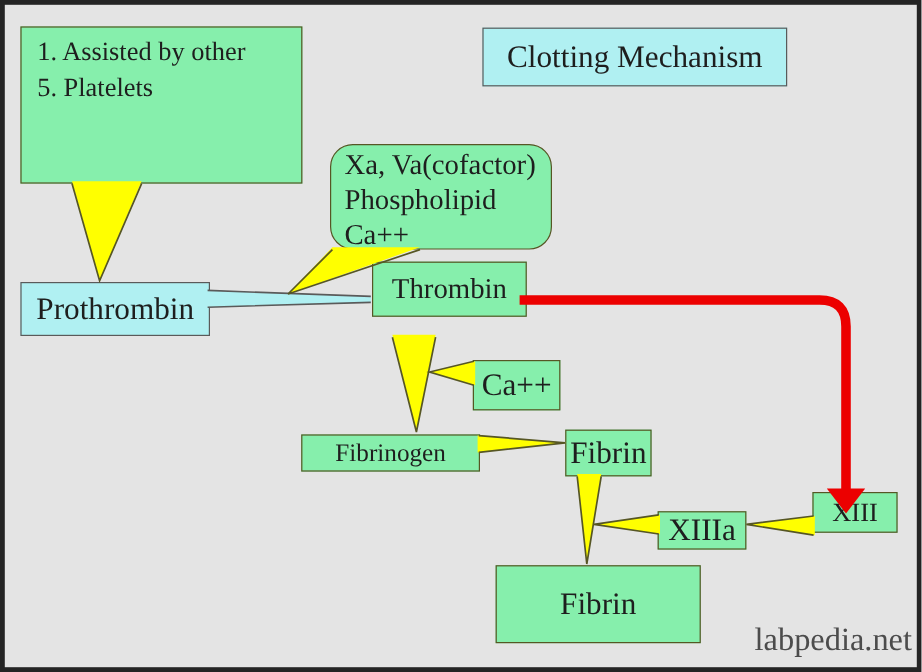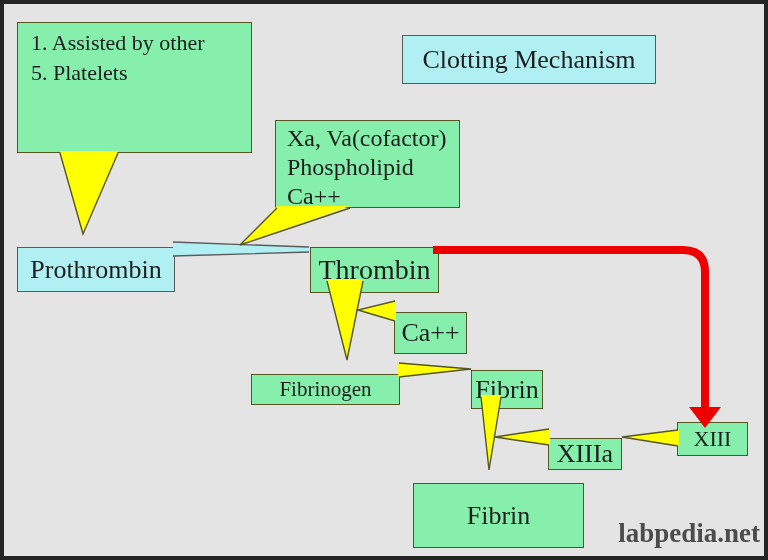--- a/index.html
+++ b/index.html
@@ -30,67 +30,65 @@
   }
   .cyan {
     background: #b0f0f2;
     border: 1.5px solid #5a5a5a;
   }
   .center {
     display: flex;
     align-items: center;
     justify-content: center;
     text-align: center;
-    margin-top: 12px;
   }
   #svg-overlay {
     position: absolute;
     left: 0; top: 0;
     z-index: 2;
     pointer-events: none;
   }
   .note-line { white-space: nowrap; }
   .indent { padding-left: 28px; }
   #watermark {
     position: absolute;
     left: 560px;
     top: 518px;
     width: 200px;
     text-align: right;
     font-size: 27px;
     color: #4c4c4c;
     z-index: 1;
-    font-weight: bold;
   }
 </style>
 </head>
 <body>
 
 <div id="stage">
 
   <div class="box yellow" style="left:17px; top:22px; width:235px; height:131px; font-size:22px; line-height:30px; padding:5px 0 0 13px;">
     <div class="note-line">1. Assisted by other</div>
     <div class="note-line">5. Platelets</div>
   </div>
 
   <div class="box cyan center" style="left:402px; top:23px; width:254px; height:49px; font-size:26px;">
     <span>Clotting Mechanism</span>
   </div>
 
-  <div class="box yellow" style="left:275px; top:120px; width:185px; height:88px; font-size:24px; line-height:29px; padding:3px 0 0 11px;">
+  <div class="box yellow" style="left:275px; top:120px; width:185px; height:88px; font-size:24px; line-height:29px; padding:3px 0 0 11px;border-radius:19px;">
     <div class="note-line">Xa, Va(cofactor)</div>
     <div class="note-line">Phospholipid</div>
     <div class="note-line">Ca++</div>
   </div>
 
   <div class="box cyan center" style="left:17px; top:235px; width:158px; height:45px; font-size:26px;">
     <span>Prothrombin</span>
   </div>
 
-  <div class="box yellow center" style="left:310px; top:235px; width:129px; height:46px; font-size:28px;">
+  <div class="box yellow center" style="left:310px; top:218px; width:129px; height:46px; font-size:24px;">
     <span>Thrombin</span>
   </div>
 
   <div class="box yellow center" style="left:394px; top:300px; width:73px; height:42px; font-size:26px;">
     <span>Ca++</span>
   </div>
 
   <div class="box yellow center" style="left:251px; top:362px; width:149px; height:31px; font-size:21px;">
     <span>Fibrinogen</span>
   </div>

